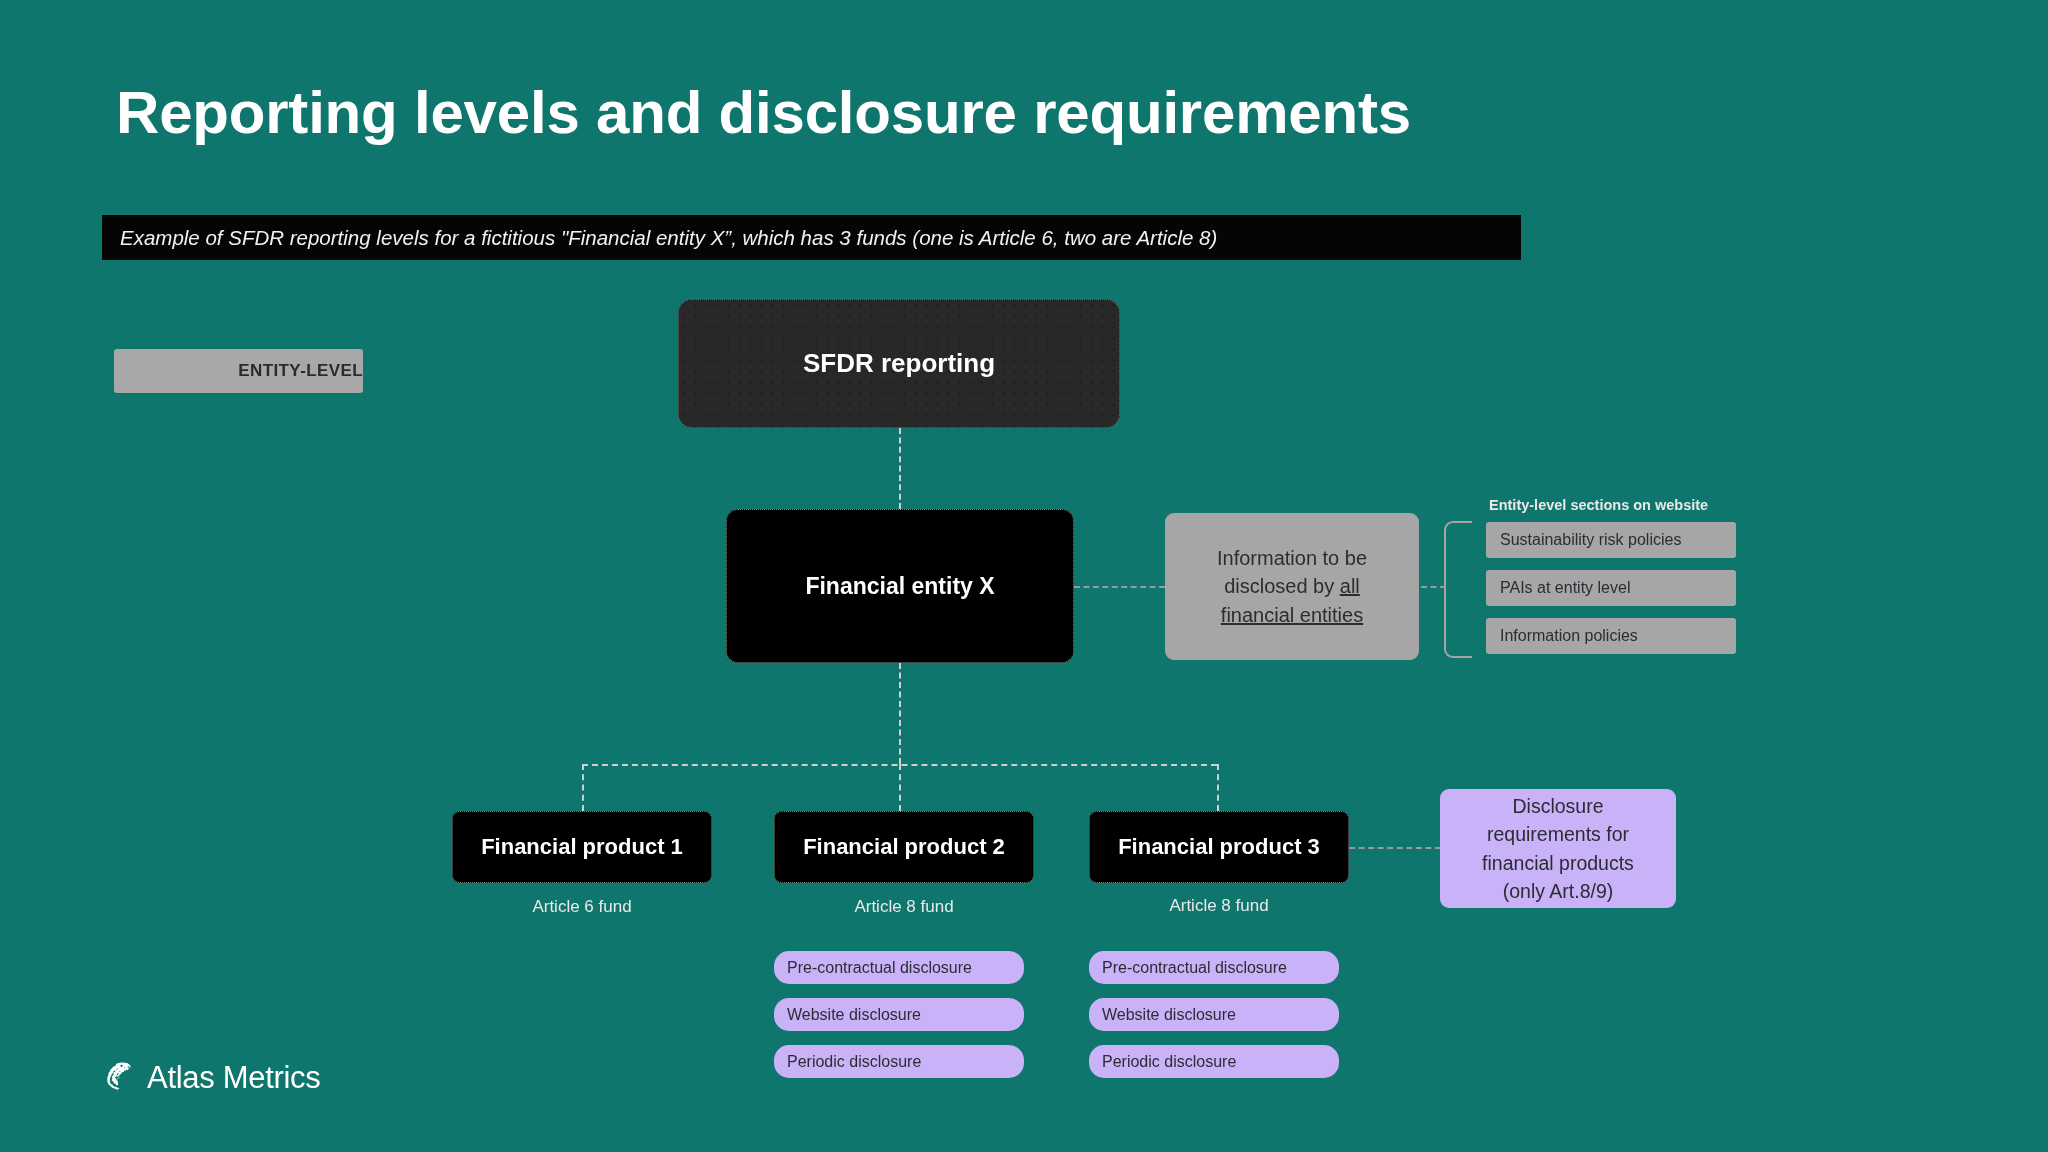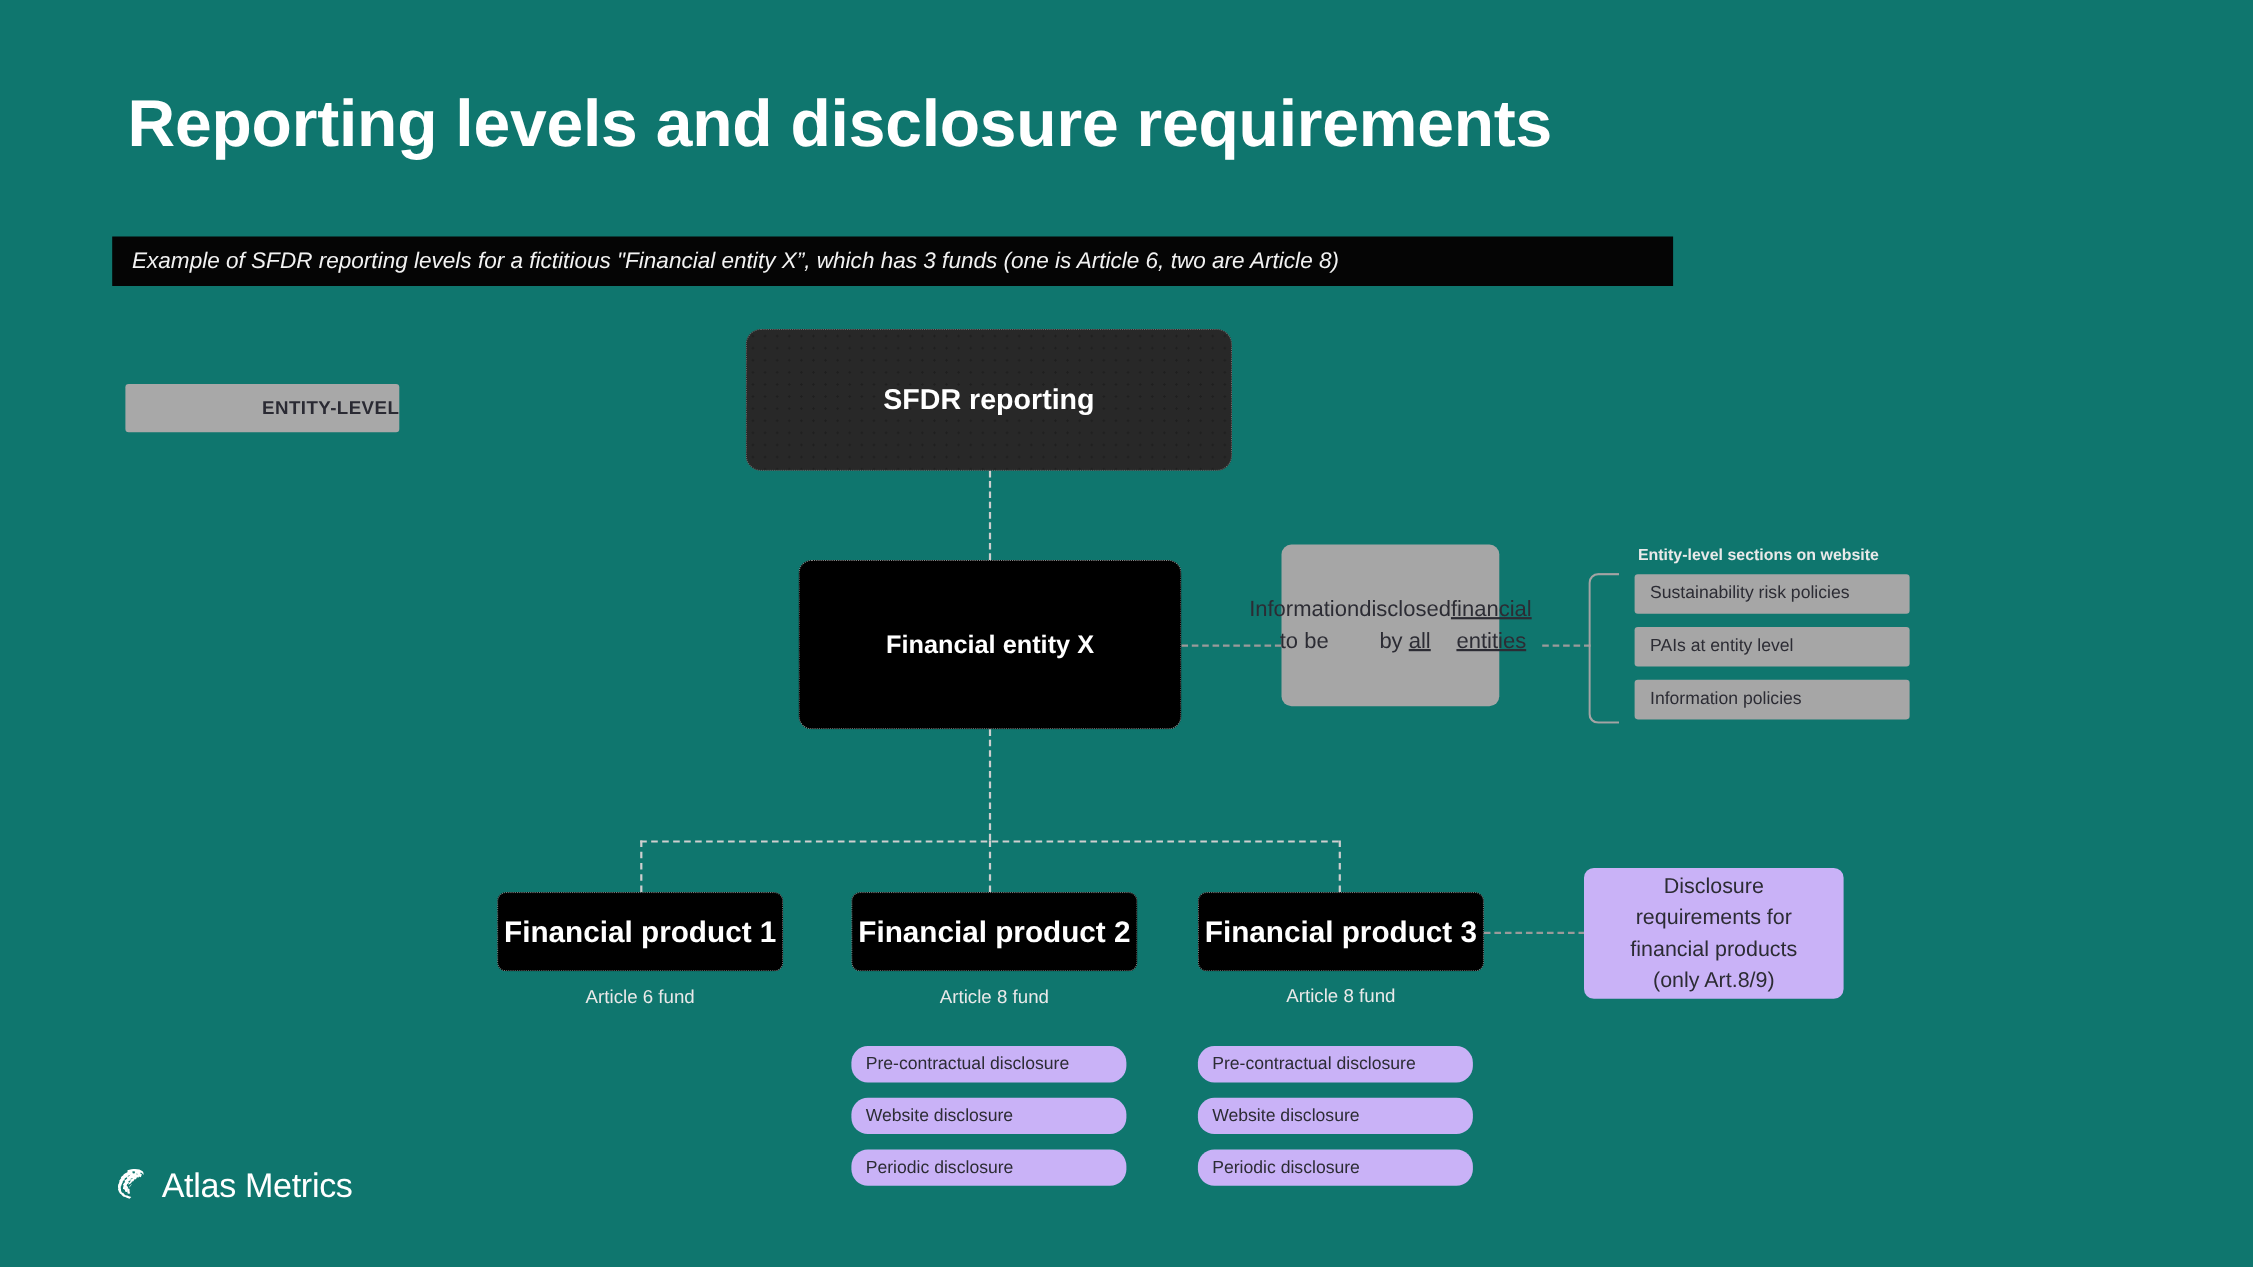--- a/index.html
+++ b/index.html
@@ -126,21 +126,21 @@
     color: #ffffff;
     font-size: 23px;
     font-weight: bold;
   }
 
   .product-node {
     background: #000000;
     border: 1.4px dotted #7d7d7d;
     border-radius: 8px;
     color: #ffffff;
-    font-size: 27px;
+    font-size: 22px;
     font-weight: bold;
     width: 260px;
     height: 72px;
   }
   #node-product-1 { left: 452px; top: 811px; }
   #node-product-2 { left: 774px; top: 811px; }
   #node-product-3 { left: 1089px; top: 811px; }
 
   .fund-caption {
     position: absolute;
@@ -149,29 +149,29 @@
     text-align: center;
     white-space: nowrap;
   }
   #caption-1 { left: 452px; top: 897px; width: 260px; }
   #caption-2 { left: 774px; top: 897px; width: 260px; }
   #caption-3 { left: 1089px; top: 896px; width: 260px; }
 
   
   #node-info {
     left: 1165px;
-    top: 495px;
-    width: 198px;
+    top: 513px;
+    width: 254px;
     height: 147px;
     background: #a6a6a6;
     border-radius: 9px;
     color: #2c2c34;
     font-size: 20px;
     line-height: 1.42;
-    flex-direction: row;
+    flex-direction: column;
   }
   #node-info .u { text-decoration: underline; }
 
   
   #node-disclosure {
     left: 1440px;
     top: 789px;
     width: 236px;
     height: 119px;
     background: #c9b2f7;

